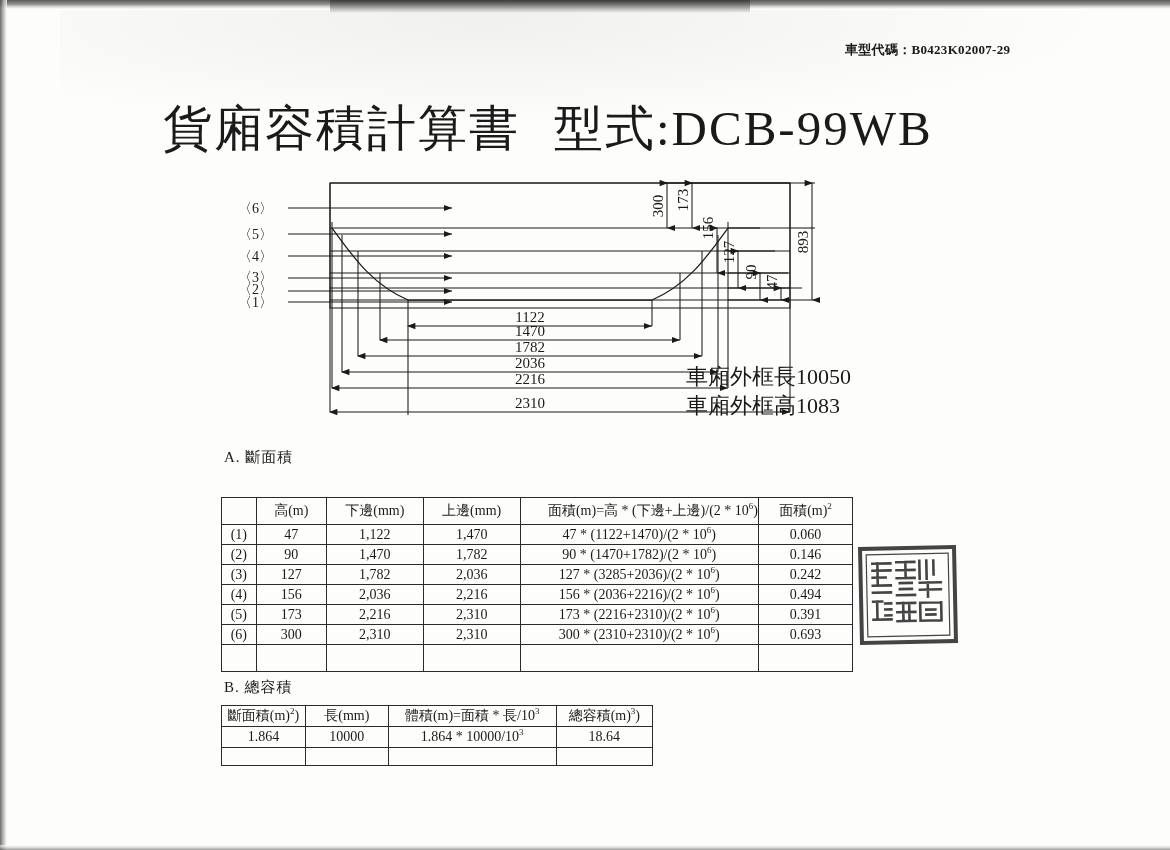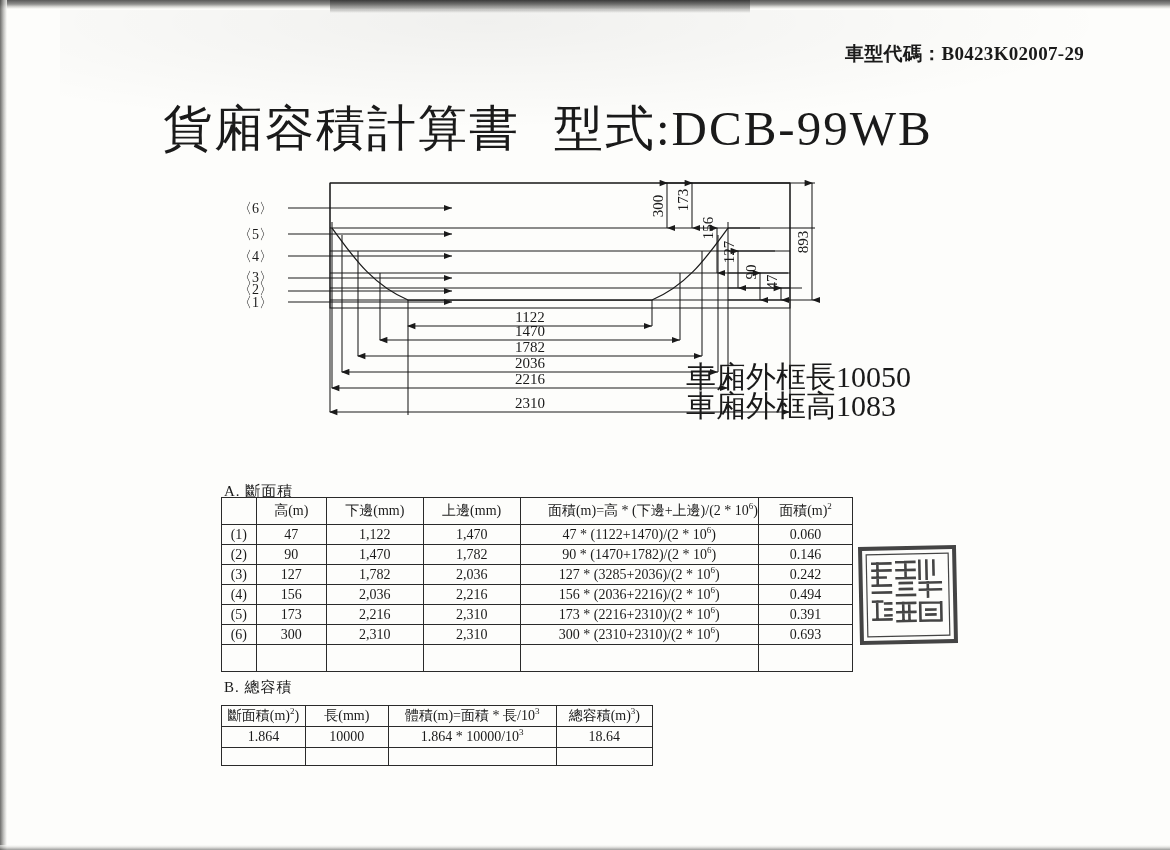--- a/index.html
+++ b/index.html
@@ -35,42 +35,42 @@
     opacity:.6;
   }
   .scan-wash{
     position:absolute;top:10px;left:60px;width:1060px;height:120px;
     background:radial-gradient(ellipse at 40% 10%, rgba(0,0,0,.05), rgba(0,0,0,0) 70%);
   }
 
   
   .model-code{
     position:absolute;top:41px;left:845px;
-    font-weight:bold;font-size:19px;letter-spacing:.3px;
+    font-weight:bold;font-size:13px;letter-spacing:.3px;
     white-space:nowrap;
   }
   .doc-title{
     position:absolute;top:96px;left:163px;
     font-size:49px;letter-spacing:2px;white-space:nowrap;
   }
   .doc-title .gap{display:inline-block;width:34px;}
 
   
   .drawing{position:absolute;top:160px;left:230px;width:600px;height:290px;}
   .drawing svg{display:block;}
 
   
   .frame-notes{
     position:absolute;top:362px;left:686px;
-    font-size:30px;line-height:29px;white-space:nowrap;
+    font-size:22px;line-height:29px;white-space:nowrap;
   }
 
   
   .sec-label{position:absolute;font-size:15px;letter-spacing:1px;}
-  .sec-a-label{top:482px;left:224px;}
+  .sec-a-label{top:448px;left:224px;}
   .sec-b-label{top:678px;left:224px;}
 
   table{border-collapse:collapse;position:absolute;background:transparent;}
   table td,table th{
     border:1px solid #2a2a2a;
     font-weight:normal;
     font-size:14px;
     text-align:center;
     padding:0;
     vertical-align:middle;

